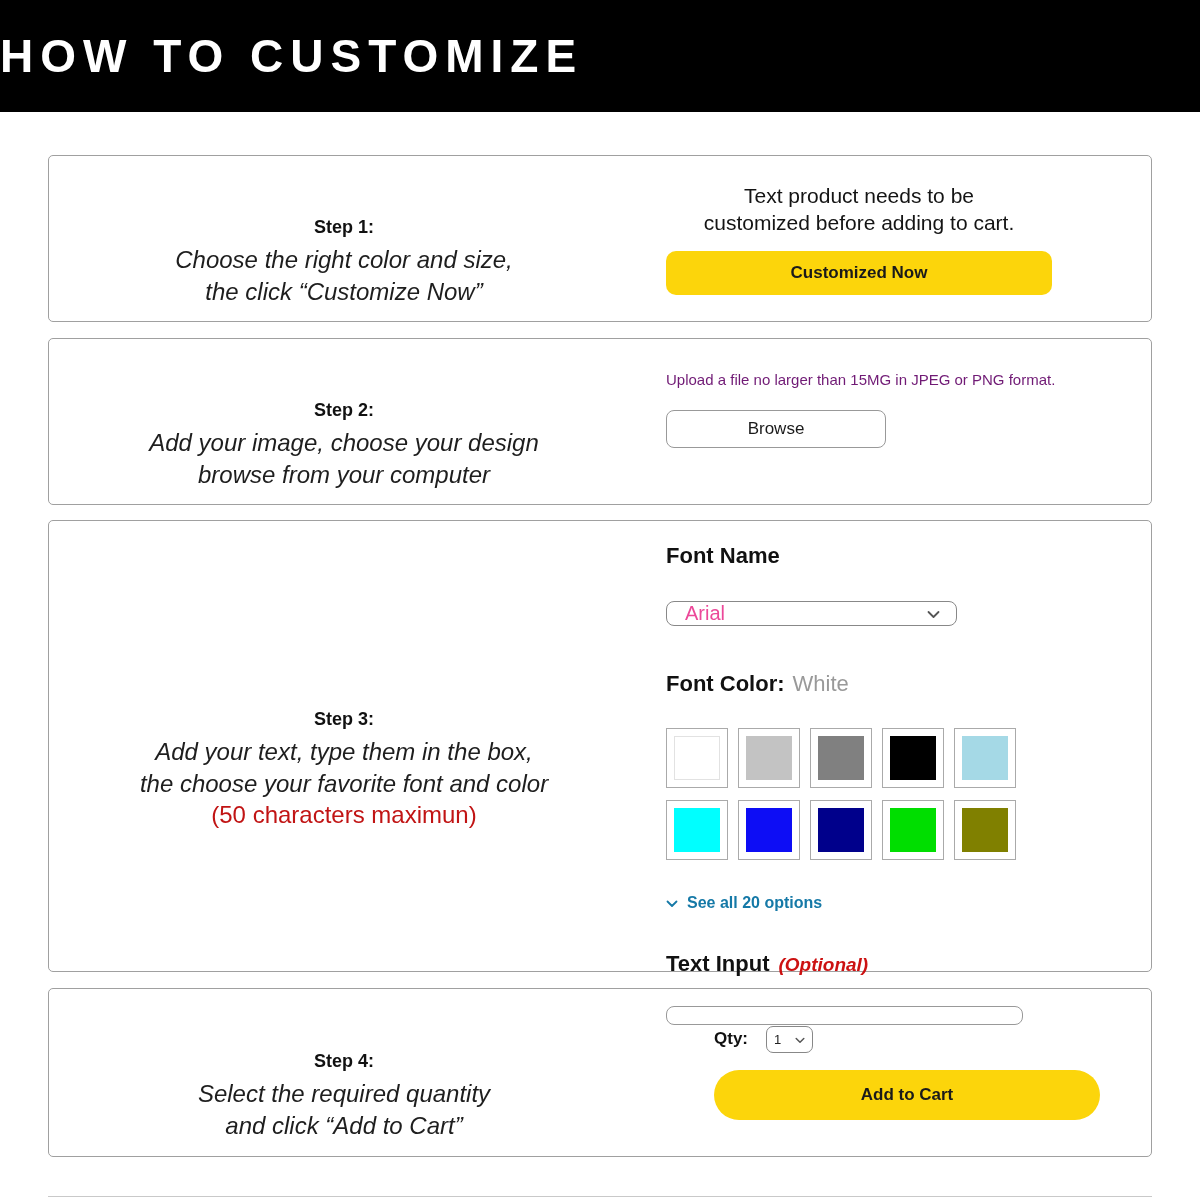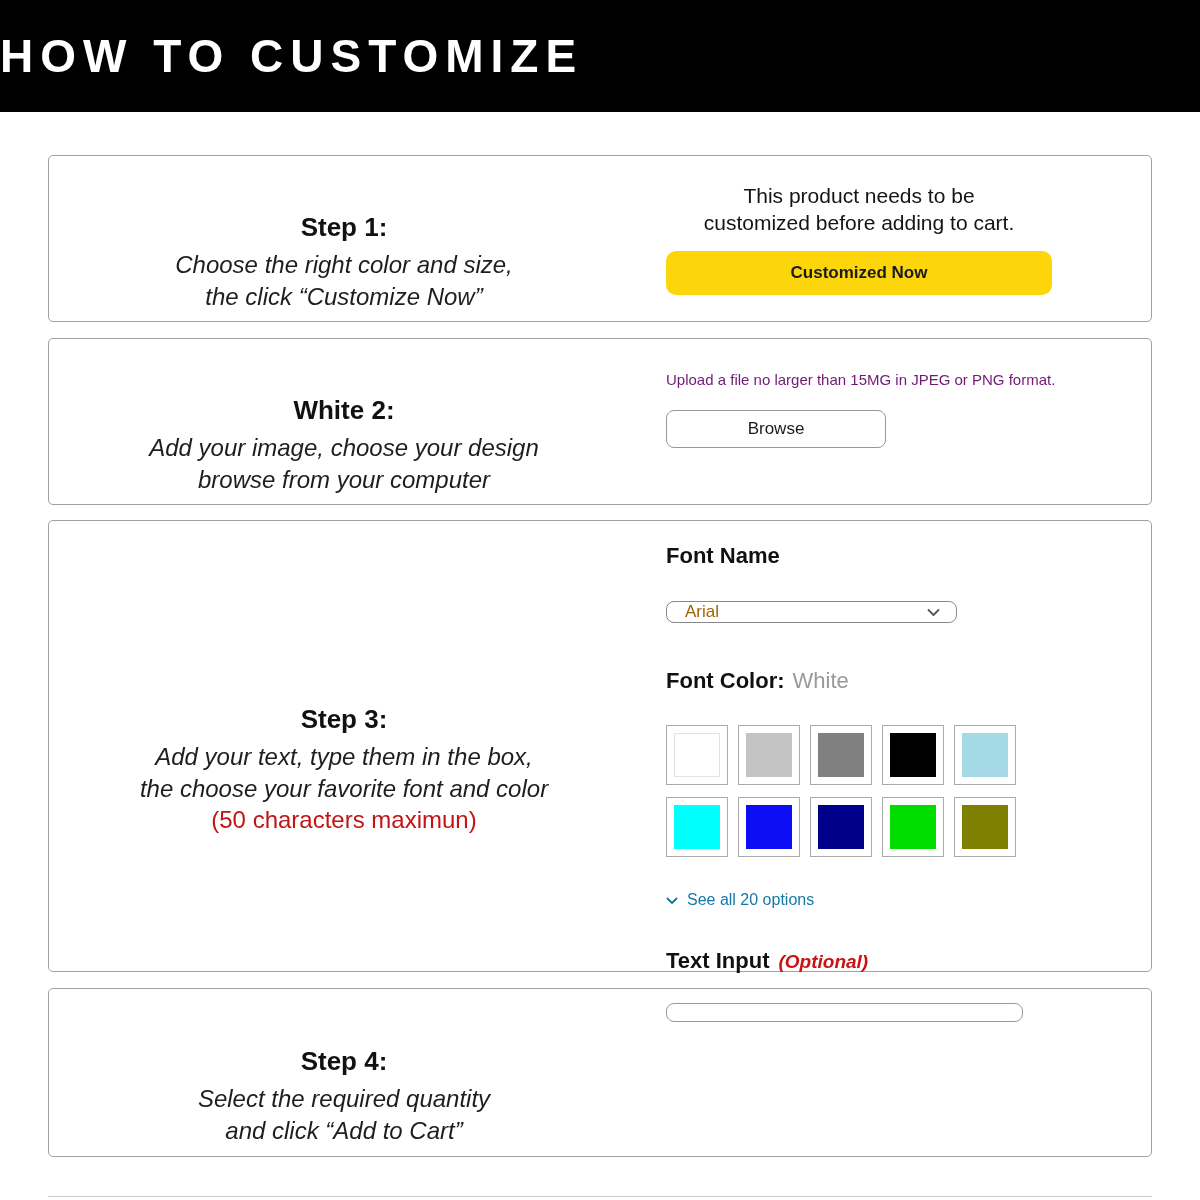--- a/index.html
+++ b/index.html
@@ -19,21 +19,21 @@
   .card{border:1px solid var(--card-border);border-radius:5px;background:#fff;
     display:flex;align-items:stretch;}
   .card-1{height:167px;margin-bottom:16px;}
   .card-2{height:167px;margin-bottom:15px;}
   .card-3{height:452px;margin-bottom:16px;}
   .card-4{height:169px;gap:48px;}
   .col-left{width:590px;display:flex;flex-direction:column;justify-content:center;
     align-items:center;text-align:center;}
   .col-right{flex:1;padding-left:27px;padding-right:30px;display:flex;
     flex-direction:column;}
-  .step-title{font-size:26px;font-weight:700;margin-bottom:6px;color:#111;margin-top:48px;}
+  .step-title{font-size:18px;font-weight:700;margin-bottom:6px;color:#111;margin-top:48px;}
   .step-line{font-size:24px;line-height:1.32;color:#1e1e1e;font-style:italic;}
   .limit-note{font-size:24px;line-height:1.32;color:var(--alert-red);}
   
   .card-1 .col-right{justify-content:center;}
   .note{width:386px;text-align:center;font-size:21px;line-height:1.3;color:#141414;
     margin-bottom:15px;}
   .btn-yellow{width:386px;height:44px;background:var(--accent-yellow);border:none;
     border-radius:10px;font-family:inherit;font-size:17px;font-weight:700;color:#1a1a1a;
     cursor:pointer;}
   
@@ -42,31 +42,31 @@
   .req{color:var(--asterisk-red);margin-right:6px;font-size:20px;vertical-align:2px;}
   .hint{font-size:15px;font-weight:500;color:#701a75;margin-top:11px;}
   .btn-browse{width:220px;height:38px;background:#fff;border:1px solid #999;
     border-radius:8px;font-family:inherit;font-size:17px;font-weight:500;color:#1a1a1a;
     margin-top:22px;cursor:pointer;}
   
   .card-3 .col-right{padding-top:22px;gap:16px;}
   .select{width:291px;height:40px;border:1px solid #888;border-radius:8px;background:#fff;
     display:flex;align-items:center;justify-content:space-between;padding:0 16px 0 18px;
     margin-top:16px;cursor:pointer;}
-  .select .sel-value{font-size:17px;color:#a16207;}
+  .select .sel-value{font-size:20px;color:#ec4899;}
   .label-row{margin-top:29px;}
   .label-muted{font-weight:400;color:#999;margin-left:8px;}
   .swatch-grid{margin-top:15px;display:grid;grid-template-columns:repeat(5,62px);
     grid-auto-rows:60px;column-gap:10px;row-gap:12px;}
   .swatch-cell{border:1px solid #aaa;background:#fff;display:flex;align-items:center;
     justify-content:center;cursor:pointer;}
   .swatch{width:46px;height:44px;}
   .swatch-white{border:1px solid #e2e2e2;}
   .see-all{margin-top:18px;display:flex;align-items:center;gap:9px;color:var(--link-teal);
-    font-size:16px;font-weight:400;cursor:pointer;width:max-content;}
+    font-size:16px;font-weight:700;cursor:pointer;width:max-content;}
   .ti-label{margin-top:23px;}
   .optional{font-size:19px;font-style:italic;font-weight:700;color:#CC1111;margin-left:9px;}
   .text-input{margin-top:13px;width:357px;height:37px;border:1px solid #999;
     border-radius:8px;font-family:inherit;font-size:15px;padding:0 12px;outline:none;}
   
   .card-4 .col-right{justify-content:center;}
   .qty-row{display:flex;align-items:center;gap:18px;margin-bottom:17px;}
   .qty-label{font-size:17px;font-weight:600;color:#111;}
   .select-mini{width:47px;height:27px;border:1px solid #888;border-radius:7px;background:#fff;
     display:flex;align-items:center;justify-content:space-between;padding:0 7px;
@@ -85,30 +85,30 @@
 <main class="content">
 
   <section class="card card-1">
     <div class="col-left">
       <div class="step-title">Step 1:</div>
       <div class="step-line">Choose the right color and size,</div>
       <div class="step-line">the click “Customize Now”</div>
     </div>
     <div class="col-right">
       <div class="note">
-        <div>This product needs to be</div>
+        <div>Text product needs to be</div>
         <div>customized before adding to cart.</div>
       </div>
       <button class="btn-yellow">Customized Now</button>
     </div>
   </section>
 
   <section class="card card-2">
     <div class="col-left">
-      <div class="step-title">White 2:</div>
+      <div class="step-title">Step 2:</div>
       <div class="step-line">Add your image, choose your design</div>
       <div class="step-line">browse from your computer</div>
     </div>
     <div class="col-right">
       <div class="hint">Upload a file no larger than 15MG in JPEG or PNG format.</div>
       <button class="btn-browse">Browse</button>
     </div>
   </section>
 
   <section class="card card-3">
@@ -177,16 +177,30 @@
       <input class="text-input" type="text" value="" style="">
     </div>
   </section>
 
   <section class="card card-4">
     <div class="col-left">
       <div class="step-title">Step 4:</div>
       <div class="step-line">Select the required quantity</div>
       <div class="step-line">and click “Add to Cart”</div>
     </div>
+    <div class="col-right">
+      <div class="qty-row">
+        <span class="qty-label">Qty:</span>
+        <div class="select-mini">
+          <span class="sel-value">1</span>
+          <span>
+            <svg width="10" height="7" viewBox="0 0 10 7">
+                <polyline points="1.2,1.5 5,5.2 8.8,1.5" fill="none" stroke="#555" stroke-width="1.5" stroke-linecap="round" stroke-linejoin="round"></polyline>
+              </svg>
+          </span>
+        </div>
+      </div>
+      <button class="btn-yellow btn-pill">Add to Cart</button>
+    </div>
   </section>
 
   <div class="page-bottom-line"></div>
 </main>
 
 </body></html>

